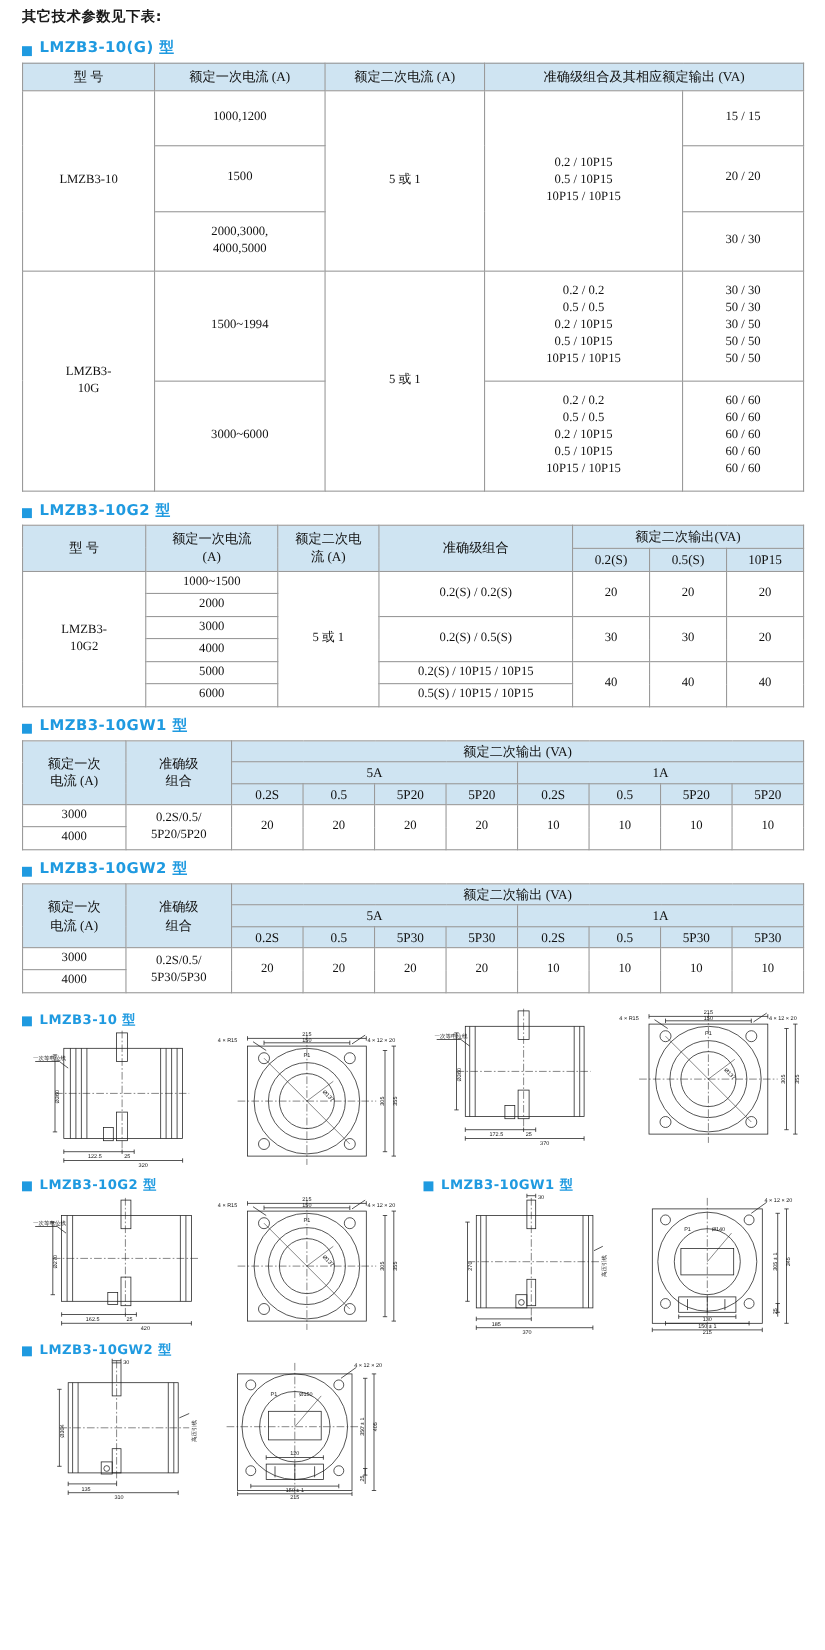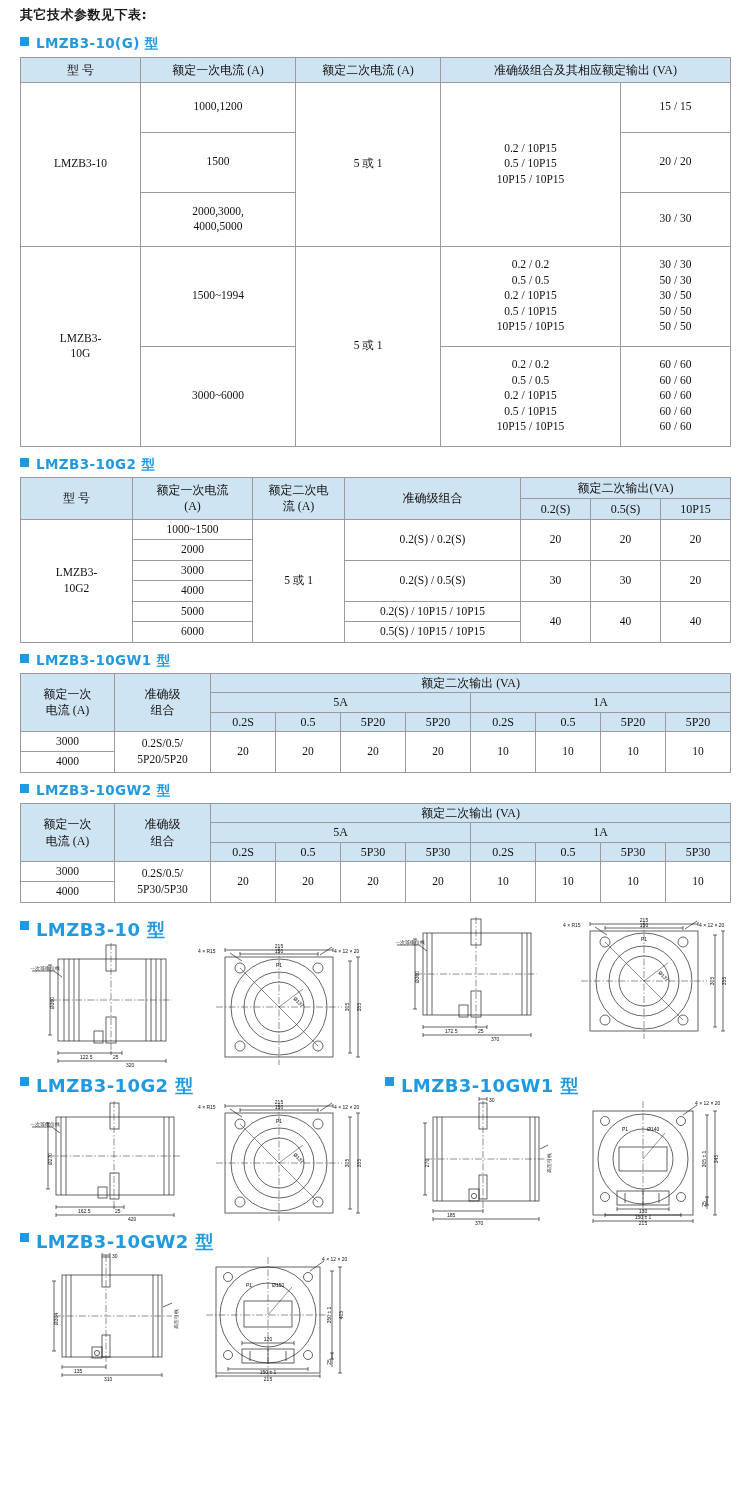--- a/index.html
+++ b/index.html
@@ -15,32 +15,32 @@
   .page { position:relative; width:750px; height:1500px; padding:0 20px; }
 
   .intro {
     font-family:"DejaVu Sans", sans-serif;
     font-size:13px; font-weight:bold; color:#1a1a1a;
     padding-top:6px; padding-bottom:2px; letter-spacing:.5px;
   }
 
   
   .sub-head {
-    display:flex; align-items:flex-start; gap:7px;
+    display:flex; align-items:flex-end; gap:7px;
     margin:11px 0 6px 0;
   }
   .sub-head .bullet {
     width:9px; height:9px; background:#1f9ae0; flex:0 0 auto; display:block;
   }
   .sub-head .txt {
     font-family:"DejaVu Sans", sans-serif;
     font-size:13.5px; font-weight:bold; color:#1f9ae0;
     letter-spacing:.4px; line-height:1;
   }
-  .sub-head.small .txt { font-size:18px; }
+  .sub-head.small .txt { font-size:12px; }
 
   
   table.t {
     border-collapse:collapse;
     width:710px;
     table-layout:fixed;
     font-family:"Liberation Serif", serif;
     font-size:11.5px;
     color:#111;
   }

